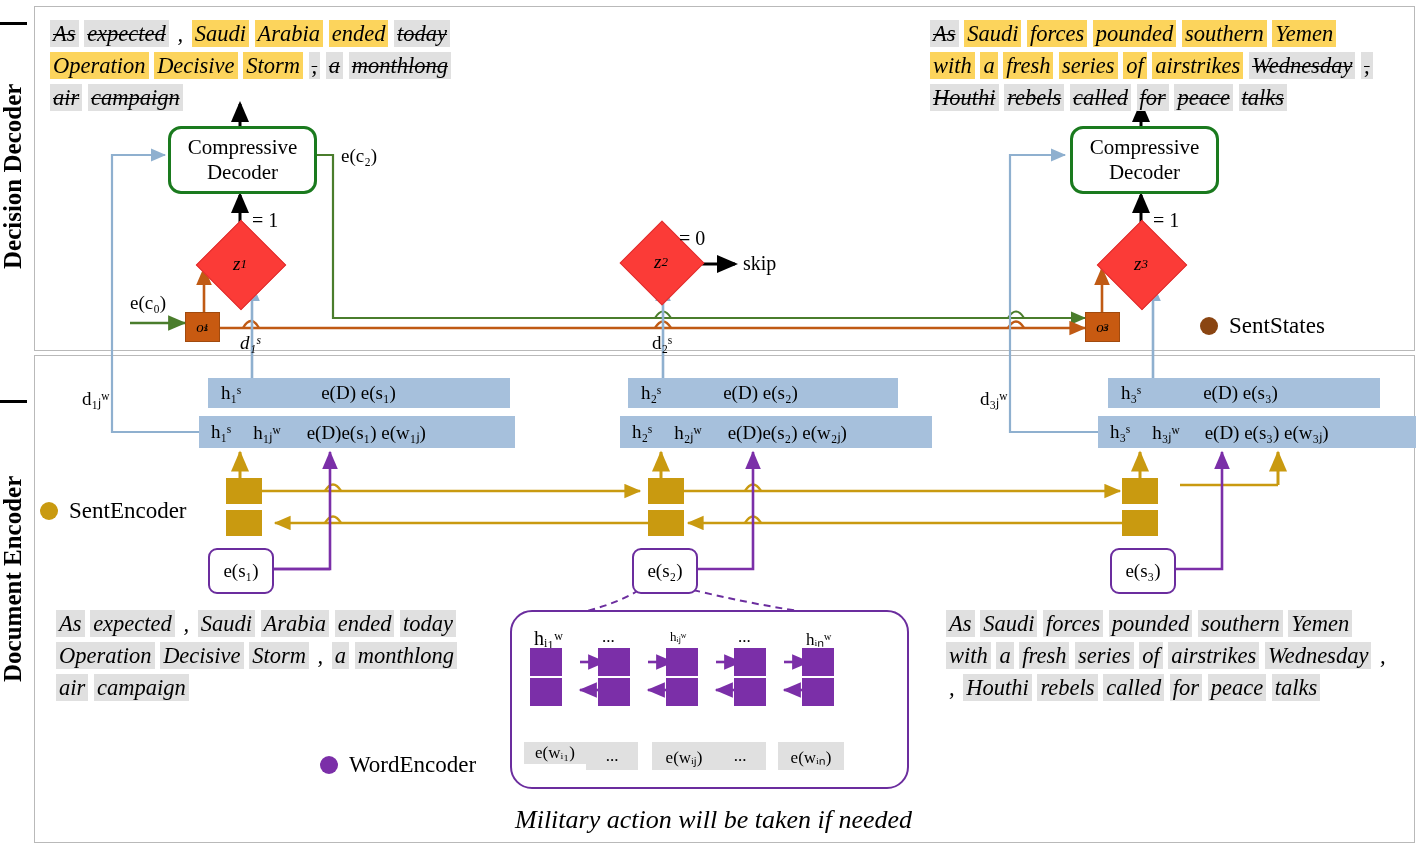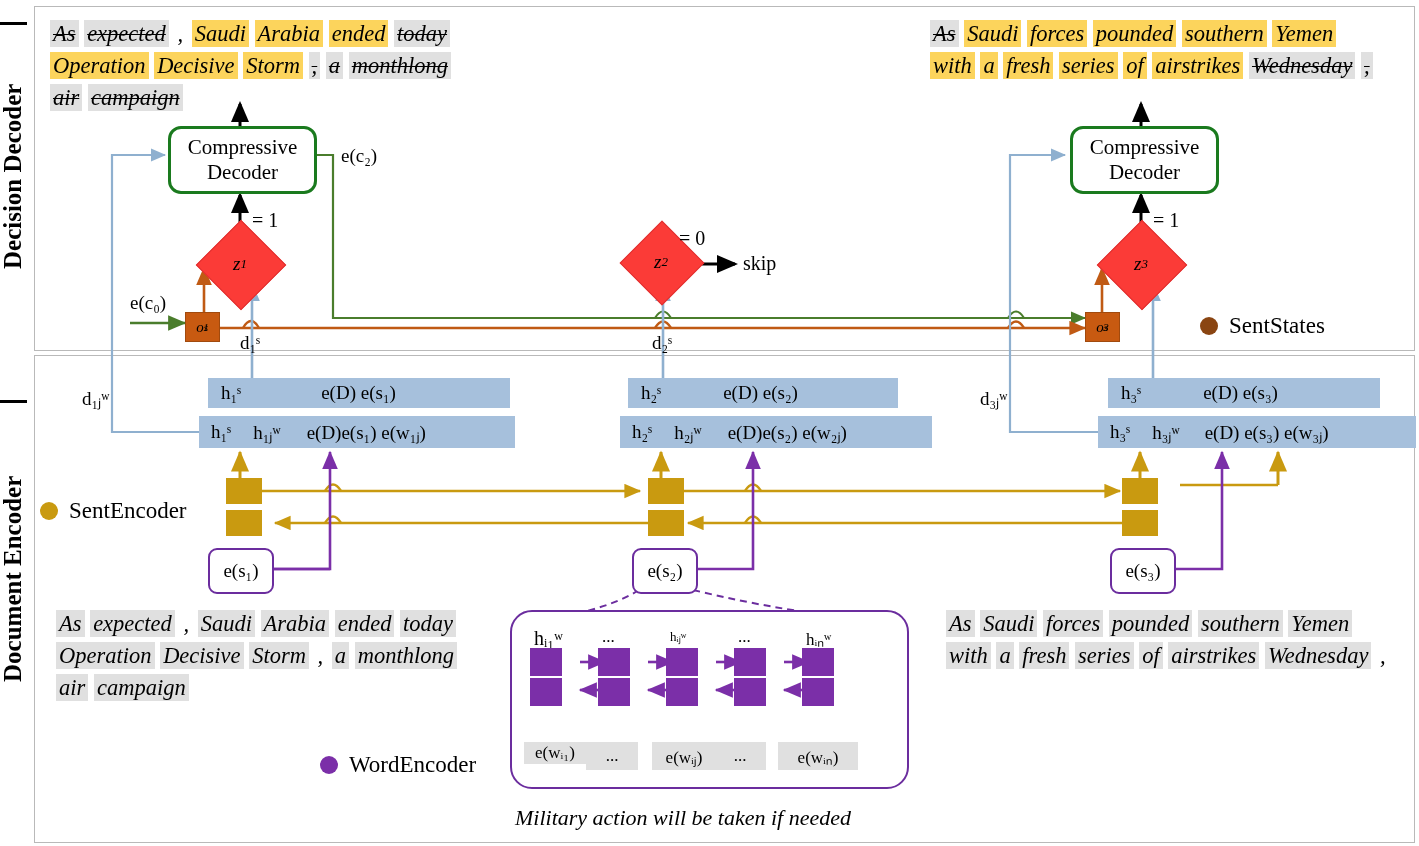--- a/index.html
+++ b/index.html
@@ -44,21 +44,21 @@
   .gold{position:absolute;background:#c99a10;}
   .purp{position:absolute;background:#7b2fa8;}
   .wordbox{position:absolute;border:2.8px solid #6b2d9e;border-radius:22px;background:#fff;}
   .greychip{position:absolute;background:#e0e0e0;display:flex;align-items:center;
             justify-content:center;font-size:17px;}
   .mathlbl{position:absolute;font-size:19px;white-space:nowrap;}
   .plain{position:absolute;font-size:20px;white-space:nowrap;}
   .legend{position:absolute;display:flex;align-items:center;gap:11px;font-size:23px;}
   .dot{width:18px;height:18px;border-radius:50%;display:block;}
   svg.lay{position:absolute;left:0;top:0;width:1419px;height:846px;pointer-events:none;}
-  .cap{position:absolute;font-style:italic;font-size:22px;white-space:nowrap;}
+  .cap{position:absolute;font-style:italic;font-size:26px;white-space:nowrap;}
 </style>
 </head>
 <body>
 
 <div class="side-label" id="label-decision-decoder">Decision Decoder</div>
 <div class="side-label" id="label-document-encoder">Document Encoder</div>
 
 <div class="panel" id="panel-decoder"></div>
 <div class="panel" id="panel-encoder"></div>
 
@@ -149,20 +149,21 @@
 </svg>
 
 <div class="txt-block" id="sum-left" style="left:50px;top:18px;">
     <div><span class="w g sk">As</span> <span class="w g sk">expected</span> <span class="w nb">,</span> <span class="w y">Saudi</span> <span class="w y">Arabia</span> <span class="w y">ended</span> <span class="w g sk">today</span> </div>
     <div><span class="w y">Operation</span> <span class="w y">Decisive</span> <span class="w y">Storm</span> <span class="w g sk">,</span> <span class="w g sk">a</span> <span class="w g sk">monthlong</span> </div>
     <div><span class="w g sk">air</span> <span class="w g sk">campaign</span> </div>
   </div>
 <div class="txt-block" id="sum-right" style="left:930px;top:18px;">
     <div><span class="w g sk">As</span> <span class="w y">Saudi</span> <span class="w y">forces</span> <span class="w y">pounded</span> <span class="w y">southern</span> <span class="w y">Yemen</span> </div>
     <div><span class="w y">with</span> <span class="w y">a</span> <span class="w y">fresh</span> <span class="w y">series</span> <span class="w y">of</span> <span class="w y">airstrikes</span> <span class="w g sk">Wednesday</span> <span class="w g sk">,</span> </div>
+    <div><span class="w g sk">Houthi</span> <span class="w g sk">rebels</span> <span class="w g sk">called</span> <span class="w g sk">for</span> <span class="w g sk">peace</span> <span class="w g sk">talks</span> </div>
   </div>
 
 <div class="cdec" style="left:168px;top:126px;width:143px;height:62px;">
   <div>
     <div>Compressive</div>
     <div>Decoder</div>
   </div>
 </div>
 <div class="cdec" style="left:1070px;top:126px;width:143px;height:62px;">
   <div>
@@ -200,21 +201,21 @@
   <span>o</span>
     <sup style="font-size:11px;">s</sup>
     <sub style="font-size:11px;margin-left:-5px;">1</sub>
 </div>
 <div class="ostate" style="left:1085px;top:312px;width:33px;height:28px;">
   <span>o</span>
     <sup style="font-size:11px;">s</sup>
     <sub style="font-size:11px;margin-left:-5px;">3</sub>
 </div>
 
-<div class="mathlbl" style="left:240px;top:332px;">d₁ˢ</div>
+<div class="mathlbl" style="left:240px;top:332px;font-style:italic;">d₁ˢ</div>
 <div class="mathlbl" style="left:652px;top:332px;">d₂ˢ</div>
 <div class="mathlbl" style="left:1140px;top:332px;margin-top:46px;">d₃ˢ</div>
 <div class="mathlbl" style="left:82px;top:385px;">d₁ⱼʷ</div>
 <div class="mathlbl" style="left:980px;top:385px;">d₃ⱼʷ</div>
 
 <div class="legend" style="left:1200px;top:313px;">
   <span class="dot" style="background:#8a4512;"></span>
   <span>SentStates</span>
 </div>
 
@@ -271,20 +272,21 @@
 </div>
 
 <div class="txt-block" id="src-left" style="left:56px;top:608px;">
     <div><span class="w g">As</span> <span class="w g">expected</span> <span class="w nb">,</span> <span class="w g">Saudi</span> <span class="w g">Arabia</span> <span class="w g">ended</span> <span class="w g">today</span> </div>
     <div><span class="w g">Operation</span> <span class="w g">Decisive</span> <span class="w g">Storm</span> <span class="w nb">,</span> <span class="w g">a</span> <span class="w g">monthlong</span> </div>
     <div><span class="w g">air</span> <span class="w g">campaign</span> </div>
   </div>
 <div class="txt-block" id="src-right" style="left:946px;top:608px;">
     <div><span class="w g">As</span> <span class="w g">Saudi</span> <span class="w g">forces</span> <span class="w g">pounded</span> <span class="w g">southern</span> <span class="w g">Yemen</span> </div>
     <div><span class="w g">with</span> <span class="w g">a</span> <span class="w g">fresh</span> <span class="w g">series</span> <span class="w g">of</span> <span class="w g">airstrikes</span> <span class="w g">Wednesday</span> <span class="w nb">,</span> </div>
+    <div><span class="w nb">,</span> <span class="w g">Houthi</span> <span class="w g">rebels</span> <span class="w g">called</span> <span class="w g">for</span> <span class="w g">peace</span> <span class="w g">talks</span> </div>
   </div>
 
 <div class="wordbox" style="left:510px;top:610px;width:395px;height:175px;"></div>
 
 <svg class="lay">
 
   <path d="M580,662 L605,662" stroke="#7b2fa8" stroke-width="2.6" fill="none" marker-end="url(#ar-purple)"></path>
   <path d="M648,662 L673,662" stroke="#7b2fa8" stroke-width="2.6" fill="none" marker-end="url(#ar-purple)"></path>
   <path d="M716,662 L741,662" stroke="#7b2fa8" stroke-width="2.6" fill="none" marker-end="url(#ar-purple)"></path>
   <path d="M784,662 L809,662" stroke="#7b2fa8" stroke-width="2.6" fill="none" marker-end="url(#ar-purple)"></path>
@@ -314,21 +316,21 @@
     <div class="purp" style="left: 598px; top: 678px; width: 32px; height: 28px;"></div>
     <div class="purp" style="left: 666px; top: 678px; width: 32px; height: 28px;"></div>
     <div class="purp" style="left: 734px; top: 678px; width: 32px; height: 28px;"></div>
     <div class="purp" style="left: 802px; top: 678px; width: 32px; height: 28px;"></div>
   </div>
 <div id="we-emb">
     <div class="greychip" style="left: 524px; top: 742px; width: 62px; height: 22px;">e(wᵢ₁)</div>
     <div class="greychip" style="left: 586px; top: 742px; width: 52px; height: 28px;">...</div>
     <div class="greychip" style="left: 652px; top: 742px; width: 64px; height: 28px;">e(wᵢⱼ)</div>
     <div class="greychip" style="left: 714px; top: 742px; width: 52px; height: 28px;">...</div>
-    <div class="greychip" style="left: 778px; top: 742px; width: 80px; height: 28px;">e(wᵢₙ)</div>
+    <div class="greychip" style="left: 778px; top: 742px; width: 66px; height: 28px;">e(wᵢₙ)</div>
   </div>
 
 <div class="legend" style="left:320px;top:752px;">
   <span class="dot" style="background:#7b2fa8;"></span>
   <span>WordEncoder</span>
 </div>
 
 <div class="cap" style="left:515px;top:805px;">Military action will be taken if needed</div>
 
 </body></html>

